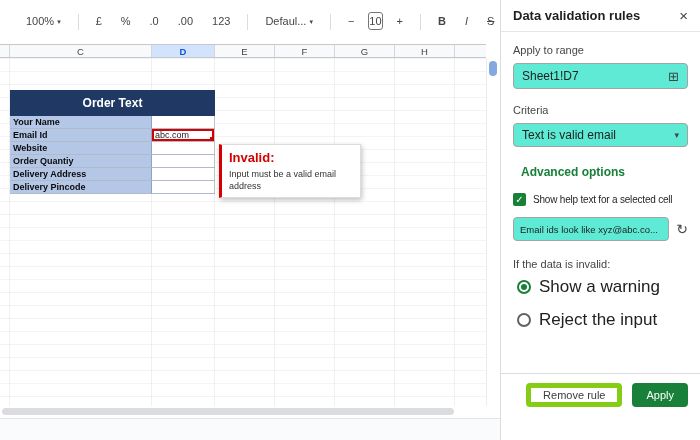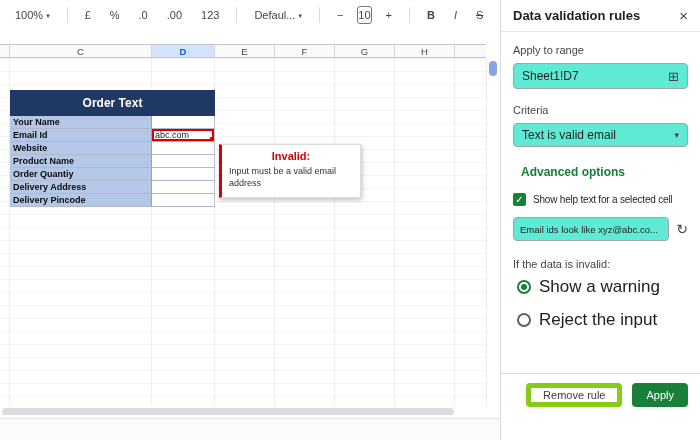--- a/index.html
+++ b/index.html
@@ -1,22 +1,22 @@
 <!DOCTYPE html>
 <html style="--accent-green: #188038; --form-header-blue: #1f3864; --form-row-blue: #b4c7e7; --error-red: #d50000; --selected-column: #d3e3fd;"><head>
 <meta charset="utf-8">
 <style>
   html,body { margin:0; padding:0; background:#fff; }
   body { width:700px; height:440px; overflow:hidden;
          font-family:"Liberation Sans","DejaVu Sans",sans-serif; color:#202124; }
   .app { position:relative; width:700px; height:440px; background:#fff; }
 
   
-  .toolbar { position:absolute; left:4px; top:0; width:486px; height:30px;
-             display:flex; align-items:center; padding:0 6px; gap:9px; box-sizing:border-box; }
+  .toolbar { position:absolute; left:15px; top:0; width:486px; height:30px;
+             display:flex; align-items:flex-end; padding:0 6px; gap:9px; box-sizing:border-box; }
   .tb { display:inline-flex; align-items:center; gap:3px; background:none; border:none;
         border-radius:4px; padding:3px 5px; color:#444746; font-size:11px;
         font-family:inherit; line-height:1; cursor:default; }
   .tb.bold { font-weight:bold; }
   .tb.italic { font-style:italic; }
   .tb.strike { text-decoration:line-through; }
   .arr { font-size:7px; color:#444746; }
   .sep { width:1px; height:16px; background:#dadce0; margin:0 3px; flex:none; }
   .size-box { width:24px; height:16px; border:1px solid #747775; border-radius:3px;
               font-size:11px; line-height:16px; text-align:center; color:#444746; }
@@ -57,21 +57,21 @@
                     padding-left:3px; z-index:4; }
   .handle { position:absolute; right:0; bottom:0; width:4px; height:4px;
             background:var(--error-red,#d50000); }
 
   
   .tooltip { position:absolute; left:219px; top:86px; width:142px; height:54px;
              background:#fff; border:1px solid #dcdcdc;
              border-left:3px solid var(--error-red,#d50000);
              box-shadow:1px 2px 5px rgba(0,0,0,.25); padding:5px 7px;
              box-sizing:border-box; z-index:10; }
-  .t-title { color:var(--error-red,#d50000); font-weight:bold; font-size:11px; margin-bottom:4px;text-align:center; }
+  .t-title { color:var(--error-red,#d50000); font-weight:bold; font-size:13px; margin-bottom:4px; }
   .t-msg { font-size:9px; color:#333; line-height:1.3; }
 
   
   .vscroll { position:absolute; left:486px; top:58px; width:13px; height:348px;
              border-left:1px solid #ececec; box-sizing:border-box; background:#fff; }
   .vthumb { position:absolute; left:2px; top:3px; width:8px; height:15px;
             background:#84a8e0; border-radius:4px; }
   .hscroll { position:absolute; left:0; top:406px; width:486px; height:11px; background:#fff; }
   .hthumb { position:absolute; left:2px; top:2px; width:452px; height:7px;
             background:#dadce0; border-radius:4px; }
@@ -201,24 +201,20 @@
         <div class="vcell selected">
           <span>abc.com</span>
           <span class="handle"></span>
         </div>
       </div>
       <div class="frow">
         <div class="lcell">Website</div>
         <div class="vcell"></div>
       </div>
       <div class="frow">
-        <div class="lcell">Product Name</div>
-        <div class="vcell"></div>
-      </div>
-      <div class="frow">
         <div class="lcell">Order Quantiy</div>
         <div class="vcell"></div>
       </div>
       <div class="frow">
         <div class="lcell">Delivery Address</div>
         <div class="vcell"></div>
       </div>
       <div class="frow">
         <div class="lcell">Delivery Pincode</div>
         <div class="vcell"></div>

